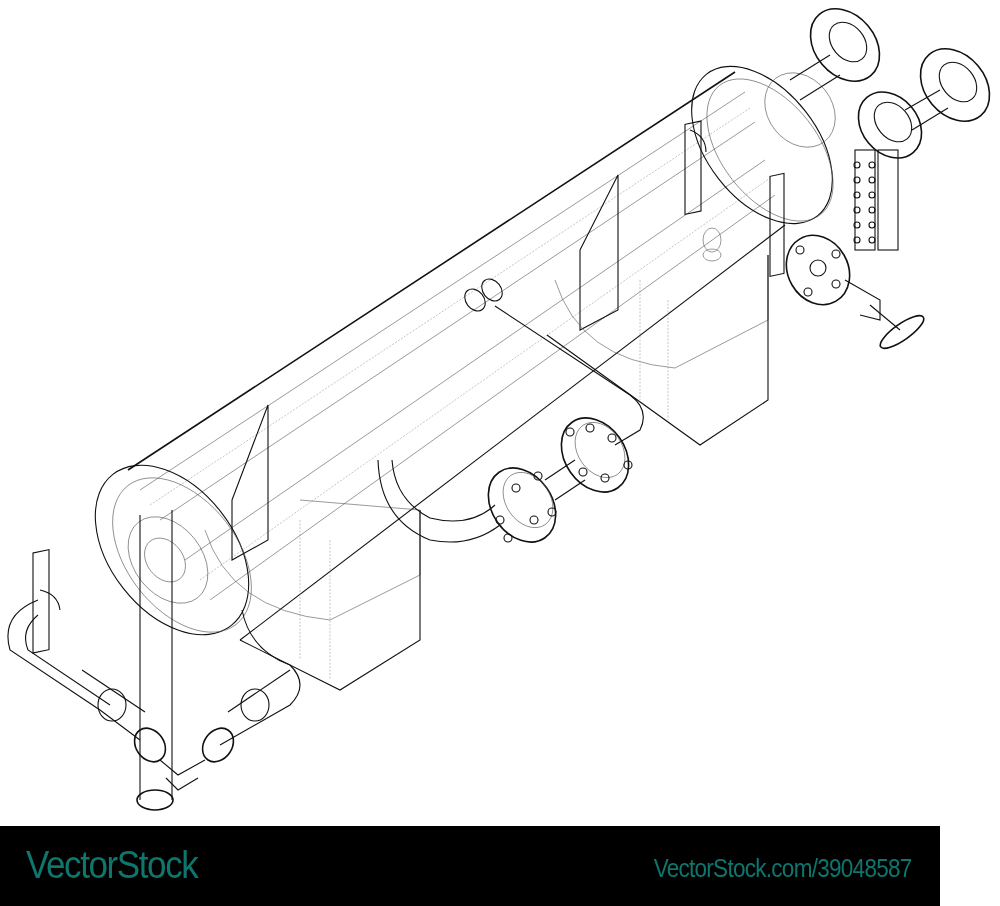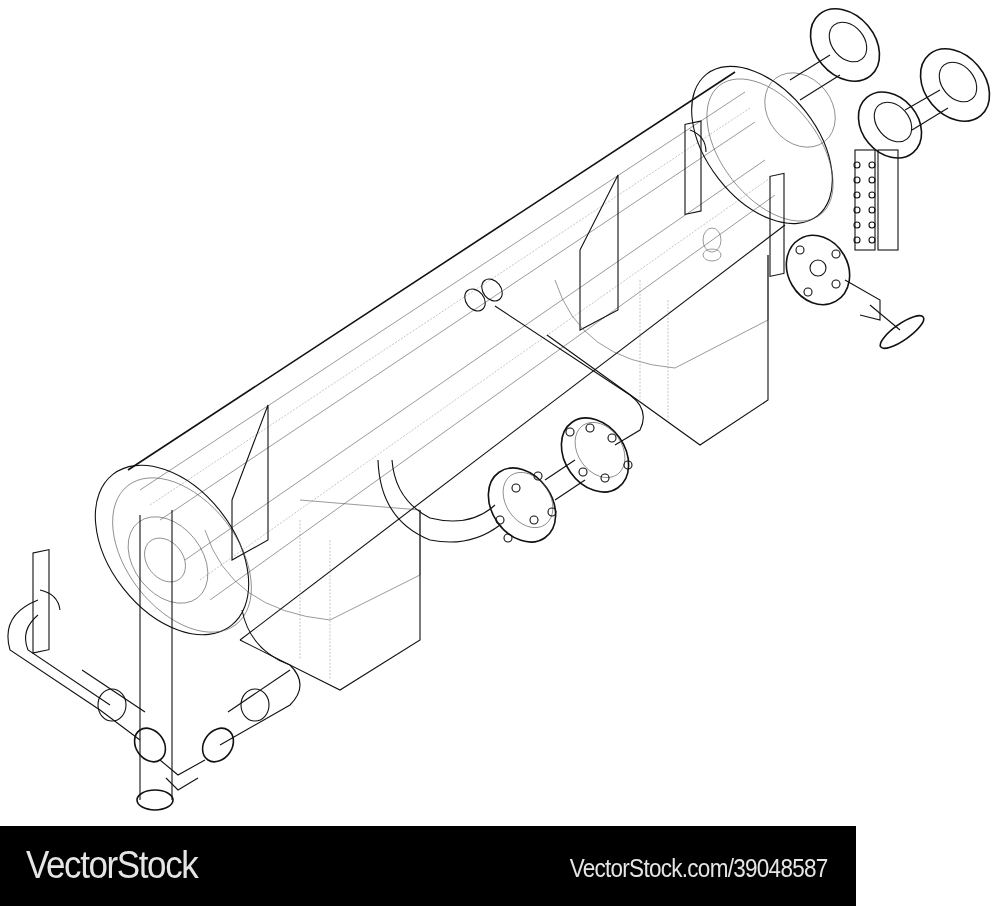--- a/index.html
+++ b/index.html
@@ -1,19 +1,19 @@
 <!DOCTYPE html>
 <html><head>
   <meta charset="utf-8">
   <style>
     html, body { margin: 0; padding: 0; background: #ffffff; }
     body { width: 1000px; height: 906px; position: relative; overflow: hidden; font-family: "Liberation Sans", sans-serif; }
     .canvas { position: absolute; left: 0; top: 0; width: 1000px; height: 826px; background: #ffffff; }
     .canvas svg { width: 1000px; height: 826px; display: block; }
-    .footer { position: absolute; left: 0; top: 826px; width: 856px; height: 80px; background: #000000; color: #e5e5e5; }
+    .footer { position: absolute; left: 0; top: 826px; width: 940px; height: 80px; background: #000000; color: #0f766e; }
     .brand { position: absolute; left: 26px; top: 18px; font-size: 38px; letter-spacing: -1.5px; font-family: "Liberation Sans", sans-serif; transform: scaleX(0.92); transform-origin: left center; }
     .credit { position: absolute; right: 28px; top: 28px; font-size: 25px; letter-spacing: -0.8px; font-family: "Liberation Sans", sans-serif; transform: scaleX(0.9); transform-origin: right center; }
     .ln { fill: none; stroke: #111; stroke-width: 1.1; }
     .lt { fill: none; stroke: #555; stroke-width: 0.6; }
     .lf { fill: none; stroke: #888; stroke-width: 0.5; stroke-dasharray: 2 1.5; }
     .bk { fill: none; stroke: #111; stroke-width: 1.6; }
   </style>
 </head>
 <body>
 

